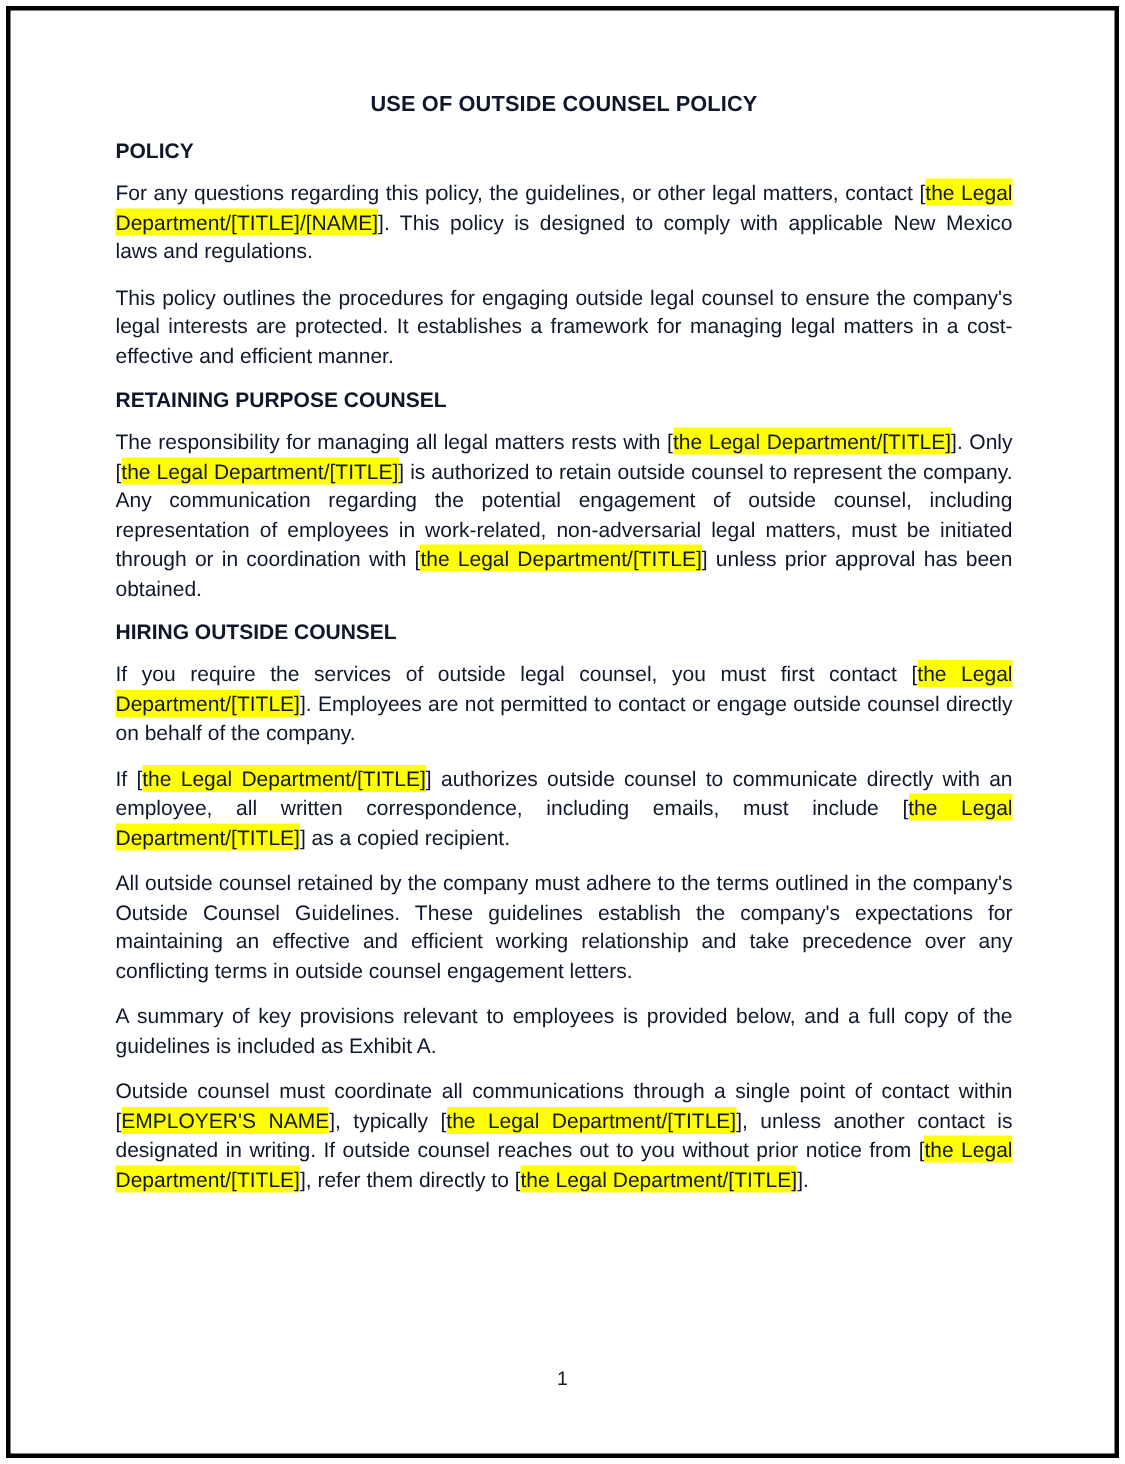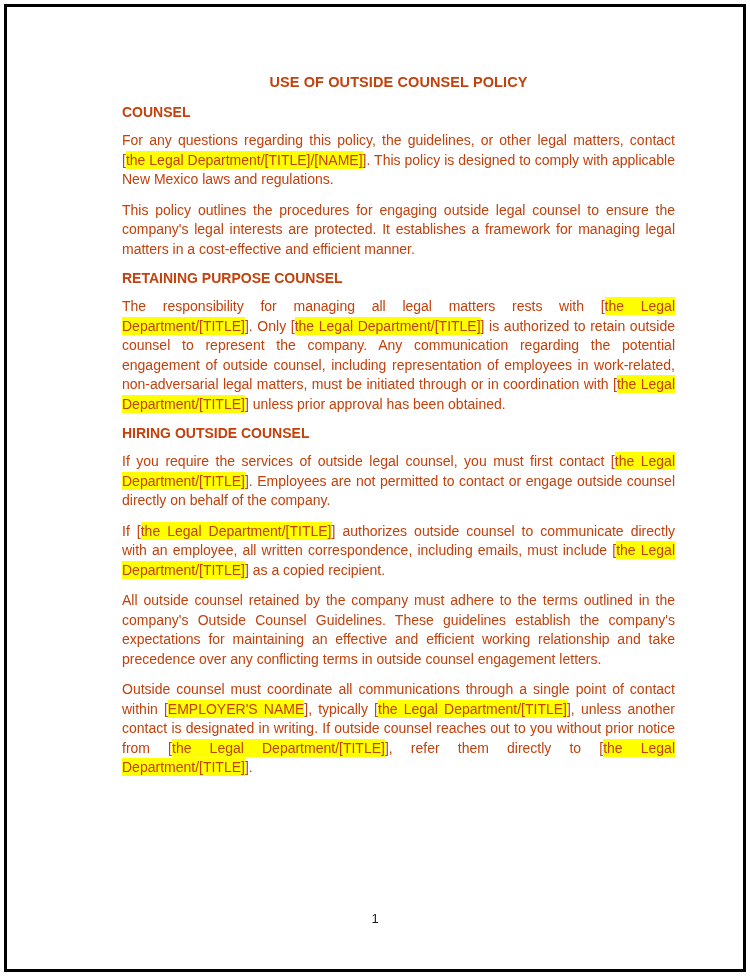--- a/index.html
+++ b/index.html
@@ -19,23 +19,22 @@
   .page-border {
     position: absolute;
     inset: 4px;
     border: 3px solid #000000;
     pointer-events: none;
   }
   .content {
     position: absolute;
     left: 77px;
     right: 75px;
-    top: 74px;
-    color: #c2410c;
-    margin-left: 45px;
+    top: 62px;
+    color: #0f172a;
   }
   .doc-title {
     text-align: center;
     font-size: 14.5px;
     font-weight: bold;
     margin: 0 0 14px 0;
     letter-spacing: 0.1px;
   }
   .sec-heading {
     font-size: 14px;
@@ -63,26 +62,27 @@
   }
 </style>
 </head>
 <body>
 
 <div class="page">
   <div class="page-border"></div>
   <div class="content">
     <h1 class="doc-title">USE OF OUTSIDE COUNSEL POLICY</h1>
     <div>
-        <h2 class="sec-heading"><span>COUNSEL</span></h2>
+        <h2 class="sec-heading"><span>POLICY</span></h2>
         <p class="para"><span>For any questions regarding this policy, the guidelines, or other legal matters, contact [</span><span class="hl" style="background: rgb(255, 255, 0);">the Legal Department/[TITLE]/[NAME]</span><span>]. This policy is designed to comply with applicable New Mexico laws and regulations.</span></p>
         <p class="para"><span>This policy outlines the procedures for engaging outside legal counsel to ensure the company's legal interests are protected. It establishes a framework for managing legal matters in a cost-effective and efficient manner.</span></p>
         <h2 class="sec-heading"><span>RETAINING PURPOSE COUNSEL</span></h2>
         <p class="para"><span>The responsibility for managing all legal matters rests with [</span><span class="hl" style="background: rgb(255, 255, 0);">the Legal Department/[TITLE]</span><span>]. Only [</span><span class="hl" style="background: rgb(255, 255, 0);">the Legal Department/[TITLE]</span><span>] is authorized to retain outside counsel to represent the company. Any communication regarding the potential engagement of outside counsel, including representation of employees in work-related, non-adversarial legal matters, must be initiated through or in coordination with [</span><span class="hl" style="background: rgb(255, 255, 0);">the Legal Department/[TITLE]</span><span>] unless prior approval has been obtained.</span></p>
         <h2 class="sec-heading"><span>HIRING OUTSIDE COUNSEL</span></h2>
         <p class="para"><span>If you require the services of outside legal counsel, you must first contact [</span><span class="hl" style="background: rgb(255, 255, 0);">the Legal Department/[TITLE]</span><span>]. Employees are not permitted to contact or engage outside counsel directly on behalf of the company.</span></p>
         <p class="para"><span>If [</span><span class="hl" style="background: rgb(255, 255, 0);">the Legal Department/[TITLE]</span><span>] authorizes outside counsel to communicate directly with an employee, all written correspondence, including emails, must include [</span><span class="hl" style="background: rgb(255, 255, 0);">the Legal Department/[TITLE]</span><span>] as a copied recipient.</span></p>
         <p class="para"><span>All outside counsel retained by the company must adhere to the terms outlined in the company's Outside Counsel Guidelines. These guidelines establish the company's expectations for maintaining an effective and efficient working relationship and take precedence over any conflicting terms in outside counsel engagement letters.</span></p>
+        <p class="para"><span>A summary of key provisions relevant to employees is provided below, and a full copy of the guidelines is included as Exhibit A.</span></p>
         <p class="para"><span>Outside counsel must coordinate all communications through a single point of contact within [</span><span class="hl" style="background: rgb(255, 255, 0);">EMPLOYER'S NAME</span><span>], typically [</span><span class="hl" style="background: rgb(255, 255, 0);">the Legal Department/[TITLE]</span><span>], unless another contact is designated in writing. If outside counsel reaches out to you without prior notice from [</span><span class="hl" style="background: rgb(255, 255, 0);">the Legal Department/[TITLE]</span><span>], refer them directly to [</span><span class="hl" style="background: rgb(255, 255, 0);">the Legal Department/[TITLE]</span><span>].</span></p>
       </div>
   </div>
   <div class="footer">1</div>
 </div>
 
 </body></html>

